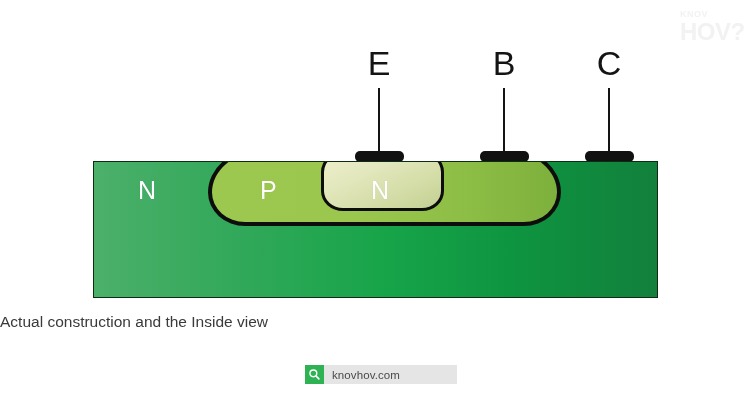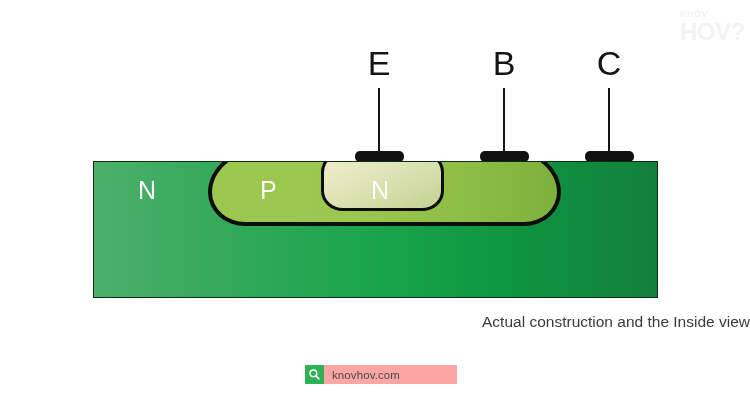--- a/index.html
+++ b/index.html
@@ -120,35 +120,35 @@
     font-family: "Liberation Sans", sans-serif;
     text-shadow: 0 0 1px rgba(0,0,0,0.12);
   }
 
   
   .caption {
     position: absolute;
     left: 0;
     top: 312px;
     width: 750px;
-    text-align: right;
+    text-align: left;
     color: #3a3a3a;
     font-size: 15.5px;
     line-height: 19px;
     font-family: "Liberation Sans", sans-serif;
   }
 
   
   .footer-badge {
     position: absolute;
     left: 305px;
     top: 365px;
     height: 19px;
     width: 152px;
-    background: #fca5a5;
+    background: #e5e5e5;
     display: flex;
     align-items: center;
   }
   .footer-icon {
     width: 19px;
     height: 19px;
     background: #2fb254;
     display: flex;
     align-items: center;
     justify-content: center;

